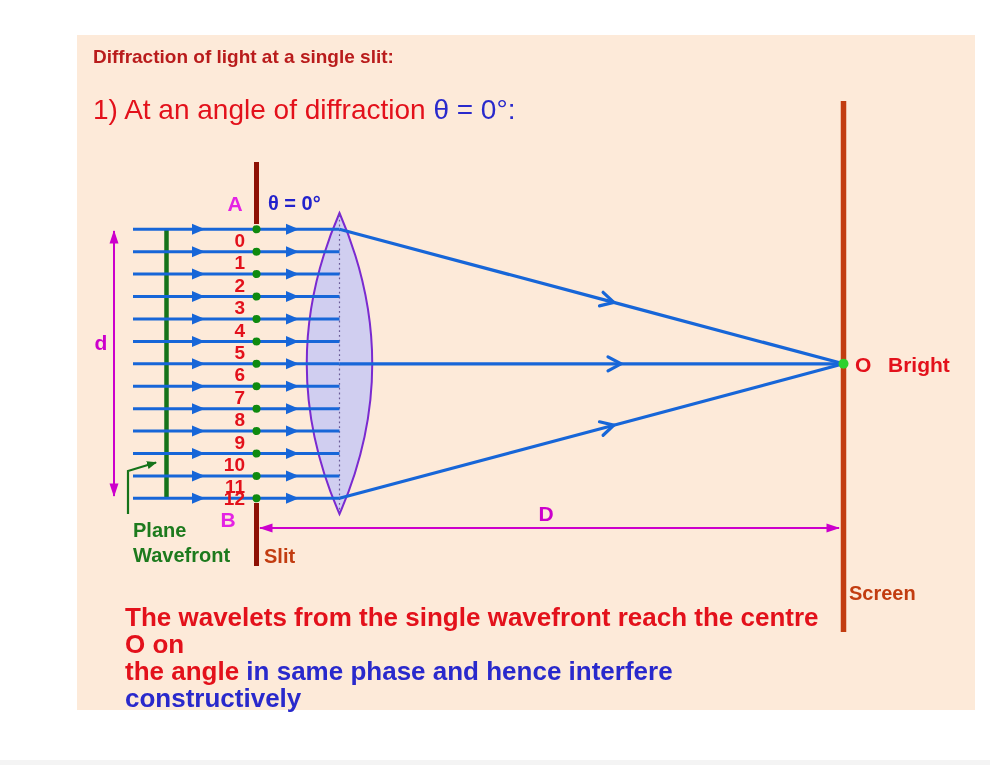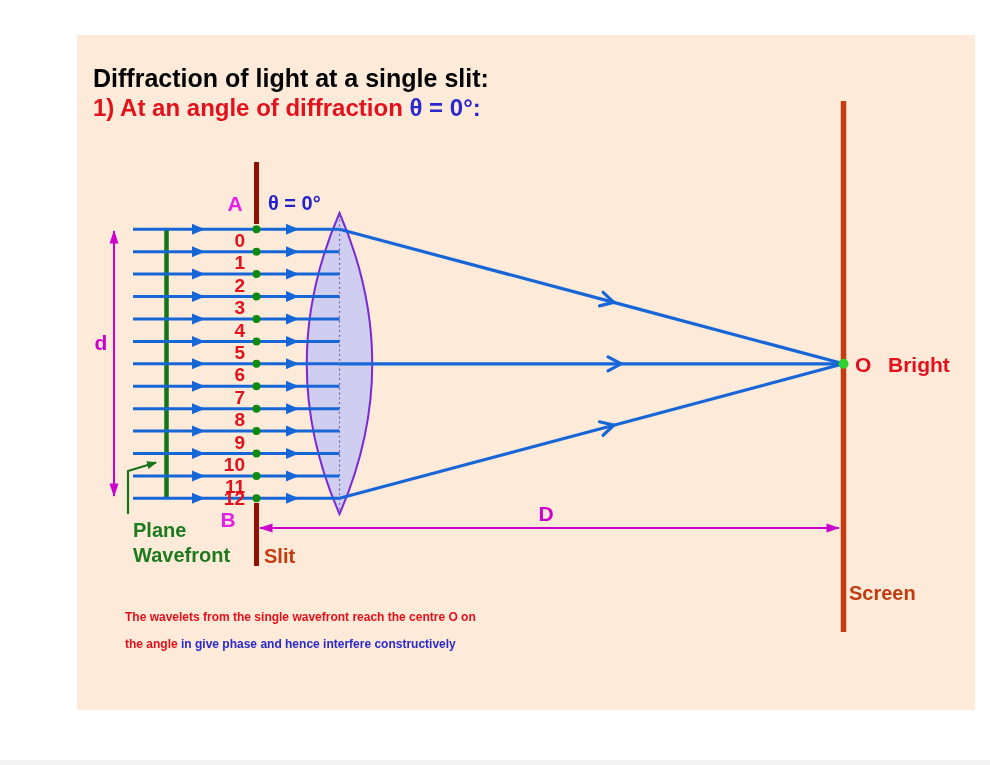--- a/index.html
+++ b/index.html
@@ -5,31 +5,31 @@
   html,body{margin:0;padding:0;}
   body{
     width:990px;height:765px;position:relative;background:#ffffff;
     font-family:"Liberation Sans",sans-serif;overflow:hidden;
   }
   .panel{
     position:absolute;left:77px;top:35px;width:898px;height:675px;
     background:#fdead9;
   }
   .title{
-    position:absolute;left:93px;top:64px;
-    font-size:25px;font-weight:bold;color:#000000;white-space:nowrap;
+    position:absolute;left:93px;top:46px;
+    font-size:19px;font-weight:bold;color:#b91c1c;white-space:nowrap;
   }
   .subtitle{
     position:absolute;left:93px;top:94px;
-    font-size:24px;font-weight:bold;color:#e3111b;white-space:nowrap;
+    font-size:28px;font-weight:normal;color:#e3111b;white-space:nowrap;
   }
   .subtitle .angle{color:#2929cc;}
   .caption{
     position:absolute;left:125px;top:604px;width:700px;
-    font-size:12px;font-weight:bold;line-height:27px;color:#e3111b;
+    font-size:26px;font-weight:bold;line-height:27px;color:#e3111b;
   }
   .caption .blue{color:#2929cc;}
   svg.diagram{position:absolute;left:0;top:0;}
   .ray{stroke:#1766d8;stroke-width:3;}
   .ray-head{fill:#1766d8;}
   .slit-dot{fill:#0f8a0f;}
   .num-label{fill:#e3111b;font:bold 19px "Liberation Sans",sans-serif;}
   .svg-label{font-family:"Liberation Sans",sans-serif;font-weight:bold;}
   .dim{stroke:#cc00cc;stroke-width:2;fill:none;}
   .bottom-strip{position:absolute;left:0;top:760px;width:990px;height:5px;background:#f4f4f4;}
@@ -152,16 +152,16 @@
 
   <line x1="843.5" y1="101" x2="843.5" y2="632" stroke="#c23c10" stroke-width="5.5"></line>
   <circle cx="843.5" cy="363.8" r="5" fill="#2ed12e"></circle>
   <text class="svg-label" x="855" y="372" font-size="21" fill="#e3111b">O</text>
   <text class="svg-label" x="888" y="372" font-size="21" fill="#e3111b">Bright</text>
   <text class="svg-label" x="849" y="600" font-size="20" fill="#c23c10">Screen</text>
 </svg>
 
 <div class="caption">
   <div>The wavelets from the single wavefront reach the centre O on</div>
-  <div><span>the angle </span><span class="blue">in give phase and hence interfere constructively</span></div>
+  <div><span>the angle </span><span class="blue">in same phase and hence interfere constructively</span></div>
 </div>
 
 <div class="bottom-strip"></div>
 
 </body></html>

